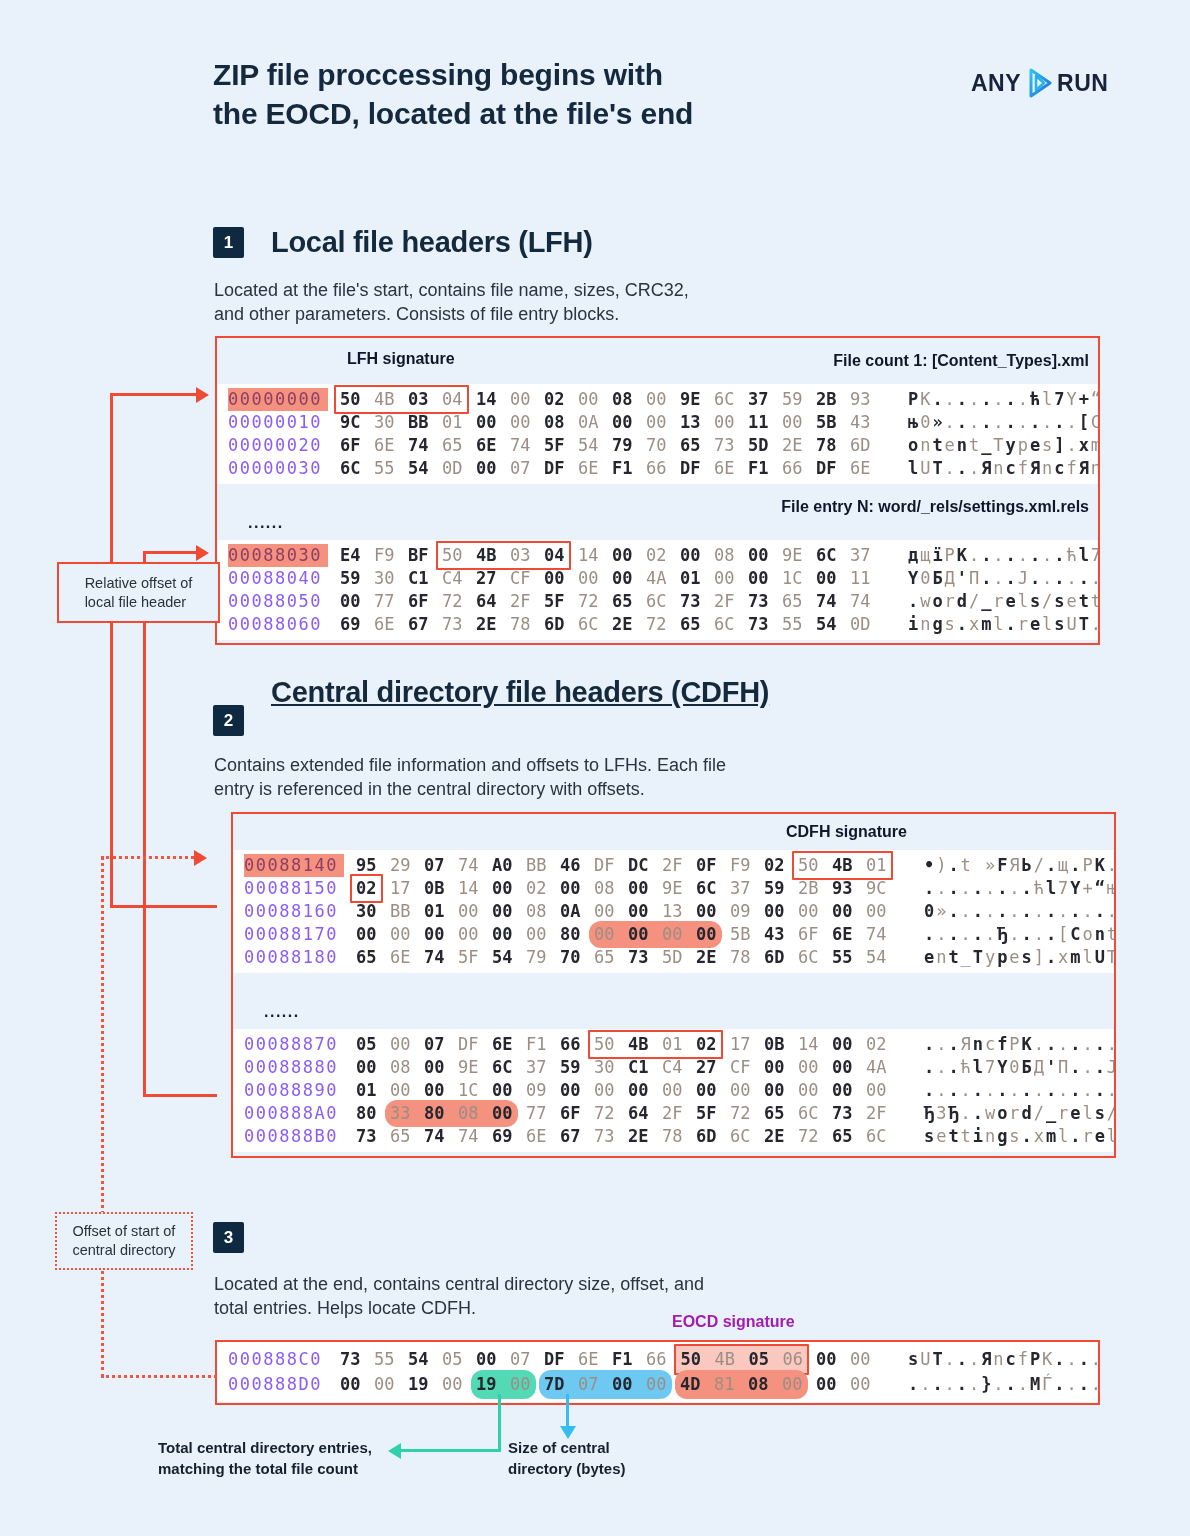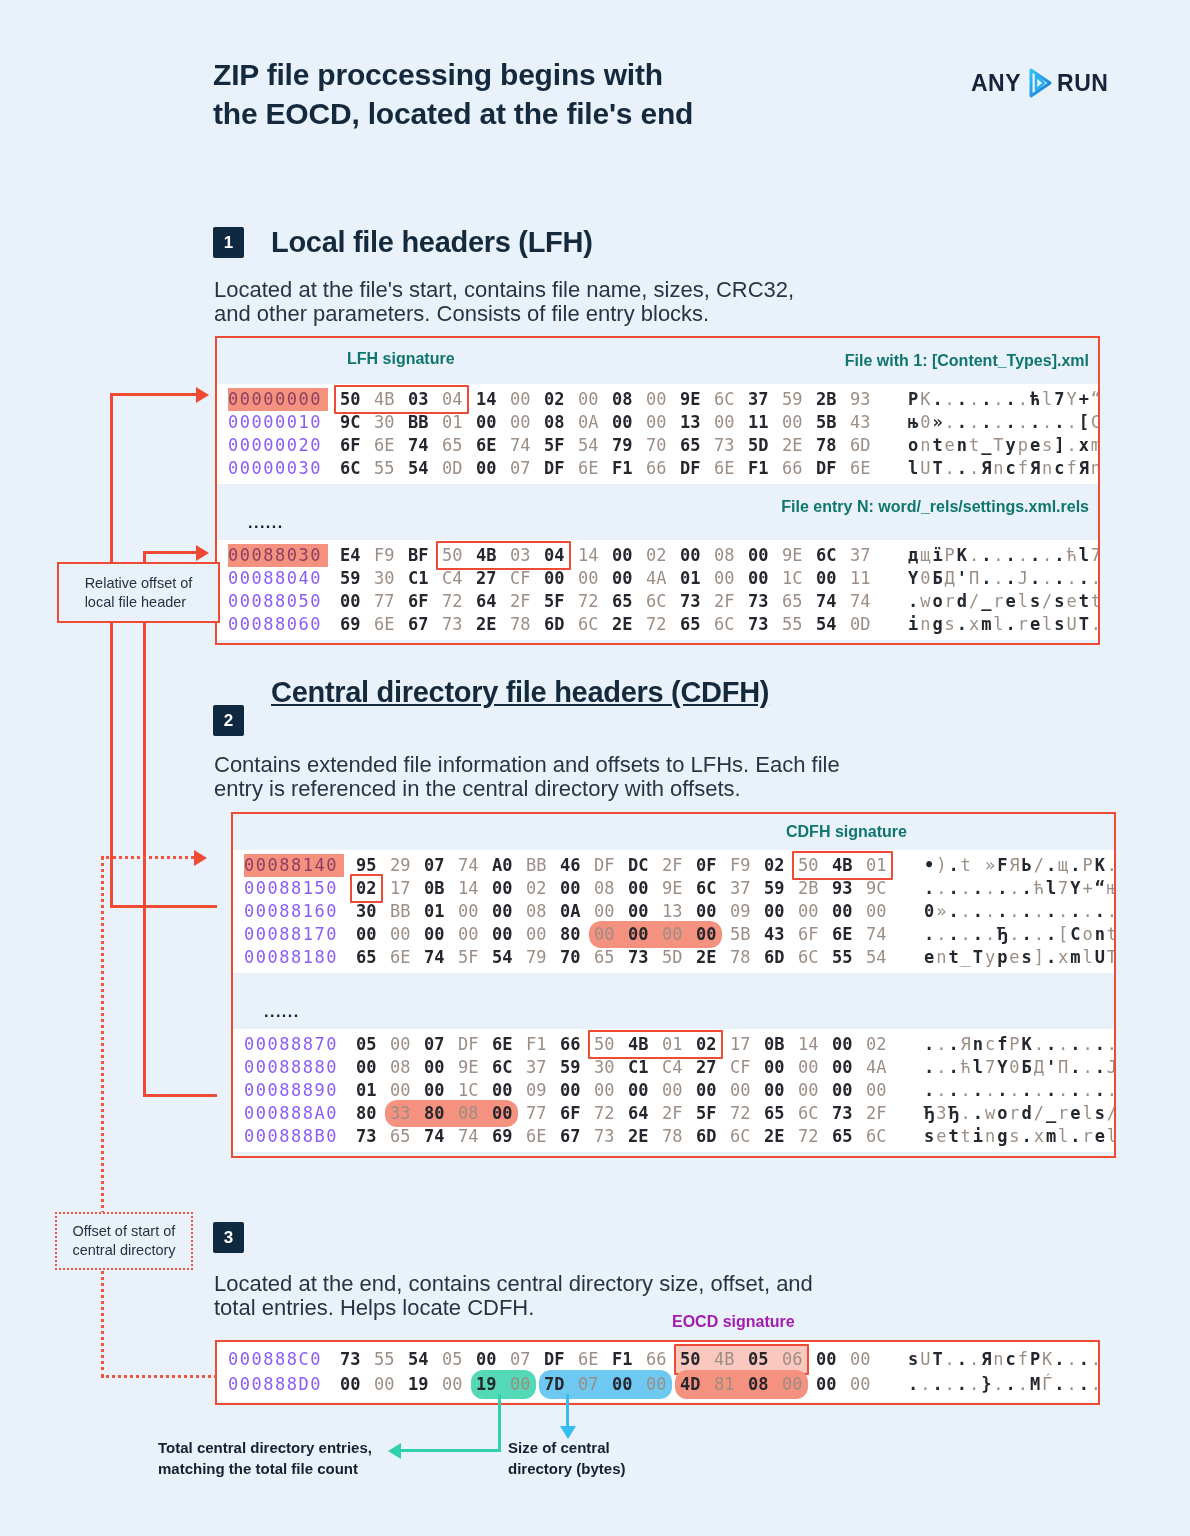--- a/index.html
+++ b/index.html
@@ -10,36 +10,36 @@
   .title{position:absolute;left:213px;top:55px;font-size:30px;line-height:39px;font-weight:700;
          color:#15293E;white-space:pre-line;letter-spacing:-0.2px;margin:0;}
   .logo{position:absolute;left:971px;top:66px;display:flex;align-items:center;}
   .logo span{font-size:23px;font-weight:700;color:#16233A;letter-spacing:0.5px;}
   .logo svg{margin:0 1px;}
 
   
   .badge{position:absolute;width:31px;height:31px;background:#0F2A40;color:#fff;border-radius:2px;
          font-size:17px;font-weight:700;text-align:center;line-height:31px;}
   .sec-title{position:absolute;font-size:29px;font-weight:700;color:#14293C;margin:0;letter-spacing:-0.3px;}
-  .desc{position:absolute;font-size:22px;line-height:24px;color:#2A3440;margin:0;white-space:pre-line;}
+  .desc{position:absolute;font-size:18px;line-height:24px;color:#2A3440;margin:0;white-space:pre-line;}
 
   #badge1{left:213px;top:227px;} #title1{left:271px;top:226px;} #desc1{left:214px;top:278px;}
   #badge2{left:213px;top:705px;} #title2{left:271px;top:676px;text-decoration:underline;} #desc2{left:214px;top:753px;}
   #badge3{left:213px;top:1222px;} #title3{left:271px;top:1221px;} #desc3{left:214px;top:1272px;}
 
   
   .hexbox{position:absolute;border:2.5px solid #EF4A33;box-sizing:border-box;}
   #box-lfh{left:215px;top:336px;width:885px;height:309px;}
   #box-cdfh{left:215px;top:812px;width:885px;height:346px;margin-left:16px;}
   #box-eocd{left:215px;top:1340px;width:885px;height:65px;}
 
   .strip{position:relative;}
   #box-lfh .s1{height:46px;} #box-lfh .s2{height:56px;}
   #box-cdfh .s1{height:36px;} #box-cdfh .s2{height:56px;}
-  .hexlabel{position:absolute;font-size:16px;font-weight:700;color:#0f766e;white-space:nowrap;}
+  .hexlabel{position:absolute;font-size:16px;font-weight:700;color:#0f172a;white-space:nowrap;}
   .lab-lfh{left:130px;top:12px;}
   .lab-cdfh{left:553px;top:9px;}
   .lab-right{right:9px;top:14px;}
   .dots{position:absolute;left:31px;bottom:8px;font-size:16px;font-weight:700;color:#15202C;letter-spacing:1.5px;}
 
   .panel{background:#ffffff;padding:4px 0 4px 11px;overflow:hidden;}
   #panel-eocd{padding:5px 0 5px 11px;}
   #panel-eocd .hexrow{height:25px;line-height:25px;}
 
   
@@ -56,21 +56,21 @@
 
   .mk{display:inline-block;vertical-align:baseline;}
   .mk .b{margin-right:0;}
   .mk .im{padding-right:13px;}
   .mk .iml{padding-right:0;}
   .mk-sig{border:2.5px solid #EF4A33;border-radius:1px;padding:1px 4px;margin:0 7px 0 -6px;}
   .mk-hl{padding:2px 5px;border-radius:12px;margin:0 8px 0 -5px;}
   .hl-salmon{background:#F5917F;}
   .hl-teal{background:#53D9B5;}
   .hl-cyan{background:#6EC9F2;}
-  .tint{background:rgba(245,145,127,0.5);}
+  .tint{background:rgba(245,145,127,0.5);text-align:right;}
 
   
   .ln{position:absolute;background:#EF4A33;}
   .lnd-v{position:absolute;width:0;border-left:3.5px dotted #F1563C;}
   .lnd-h{position:absolute;height:0;border-top:3.5px dotted #F1563C;}
   .arr{position:absolute;width:0;height:0;}
   .arr-r{border-top:8px solid transparent;border-bottom:8px solid transparent;border-left:13px solid #EF4A33;}
   .arr-l{border-top:8px solid transparent;border-bottom:8px solid transparent;border-right:13px solid #2FD1AC;}
   .arr-d{border-left:8px solid transparent;border-right:8px solid transparent;border-top:13px solid #35BCF0;}
   .teal{background:#2FD1AC;}
@@ -120,21 +120,21 @@
   <p class="desc" id="desc2">Contains extended file information and offsets to LFHs. Each file
 entry is referenced in the central directory with offsets.</p>
 
   <div class="badge" id="badge3">3</div>
   <p class="desc" id="desc3">Located at the end, contains central directory size, offset, and
 total entries. Helps locate CDFH.</p>
 
   <div class="hexbox" id="box-lfh">
     <div class="strip s1">
       <span class="hexlabel lab-lfh">LFH signature</span>
-      <span class="hexlabel lab-right">File with 1: [Content_Types].xml</span>
+      <span class="hexlabel lab-right">File count 1: [Content_Types].xml</span>
     </div>
     <div class="panel" id="panel-lfh-1">
         <div class="hexrow">
           <span class="off hl">00000000</span>
           <span class="bytes"><span class="mk mk-sig"><span class="b dk im">50</span><span class="b lt im">4B</span><span class="b dk im">03</span><span class="b lt iml">04</span></span><span class="b dk">14</span><span class="b lt">00</span><span class="b dk">02</span><span class="b lt">00</span><span class="b dk">08</span><span class="b lt">00</span><span class="b dk">9E</span><span class="b lt">6C</span><span class="b dk">37</span><span class="b lt">59</span><span class="b dk">2B</span><span class="b lt">93</span></span>
           <span class="ascii"><span class="ac dk">P</span><span class="ac lt">K</span><span class="ac dk">.</span><span class="ac lt">.</span><span class="ac dk">.</span><span class="ac lt">.</span><span class="ac dk">.</span><span class="ac lt">.</span><span class="ac dk">.</span><span class="ac lt">.</span><span class="ac dk">ћ</span><span class="ac lt">l</span><span class="ac dk">7</span><span class="ac lt">Y</span><span class="ac dk">+</span><span class="ac lt">“</span></span>
         </div>
         <div class="hexrow">
           <span class="off">00000010</span>
           <span class="bytes"><span class="b dk">9C</span><span class="b lt">30</span><span class="b dk">BB</span><span class="b lt">01</span><span class="b dk">00</span><span class="b lt">00</span><span class="b dk">08</span><span class="b lt">0A</span><span class="b dk">00</span><span class="b lt">00</span><span class="b dk">13</span><span class="b lt">00</span><span class="b dk">11</span><span class="b lt">00</span><span class="b dk">5B</span><span class="b lt">43</span></span>

